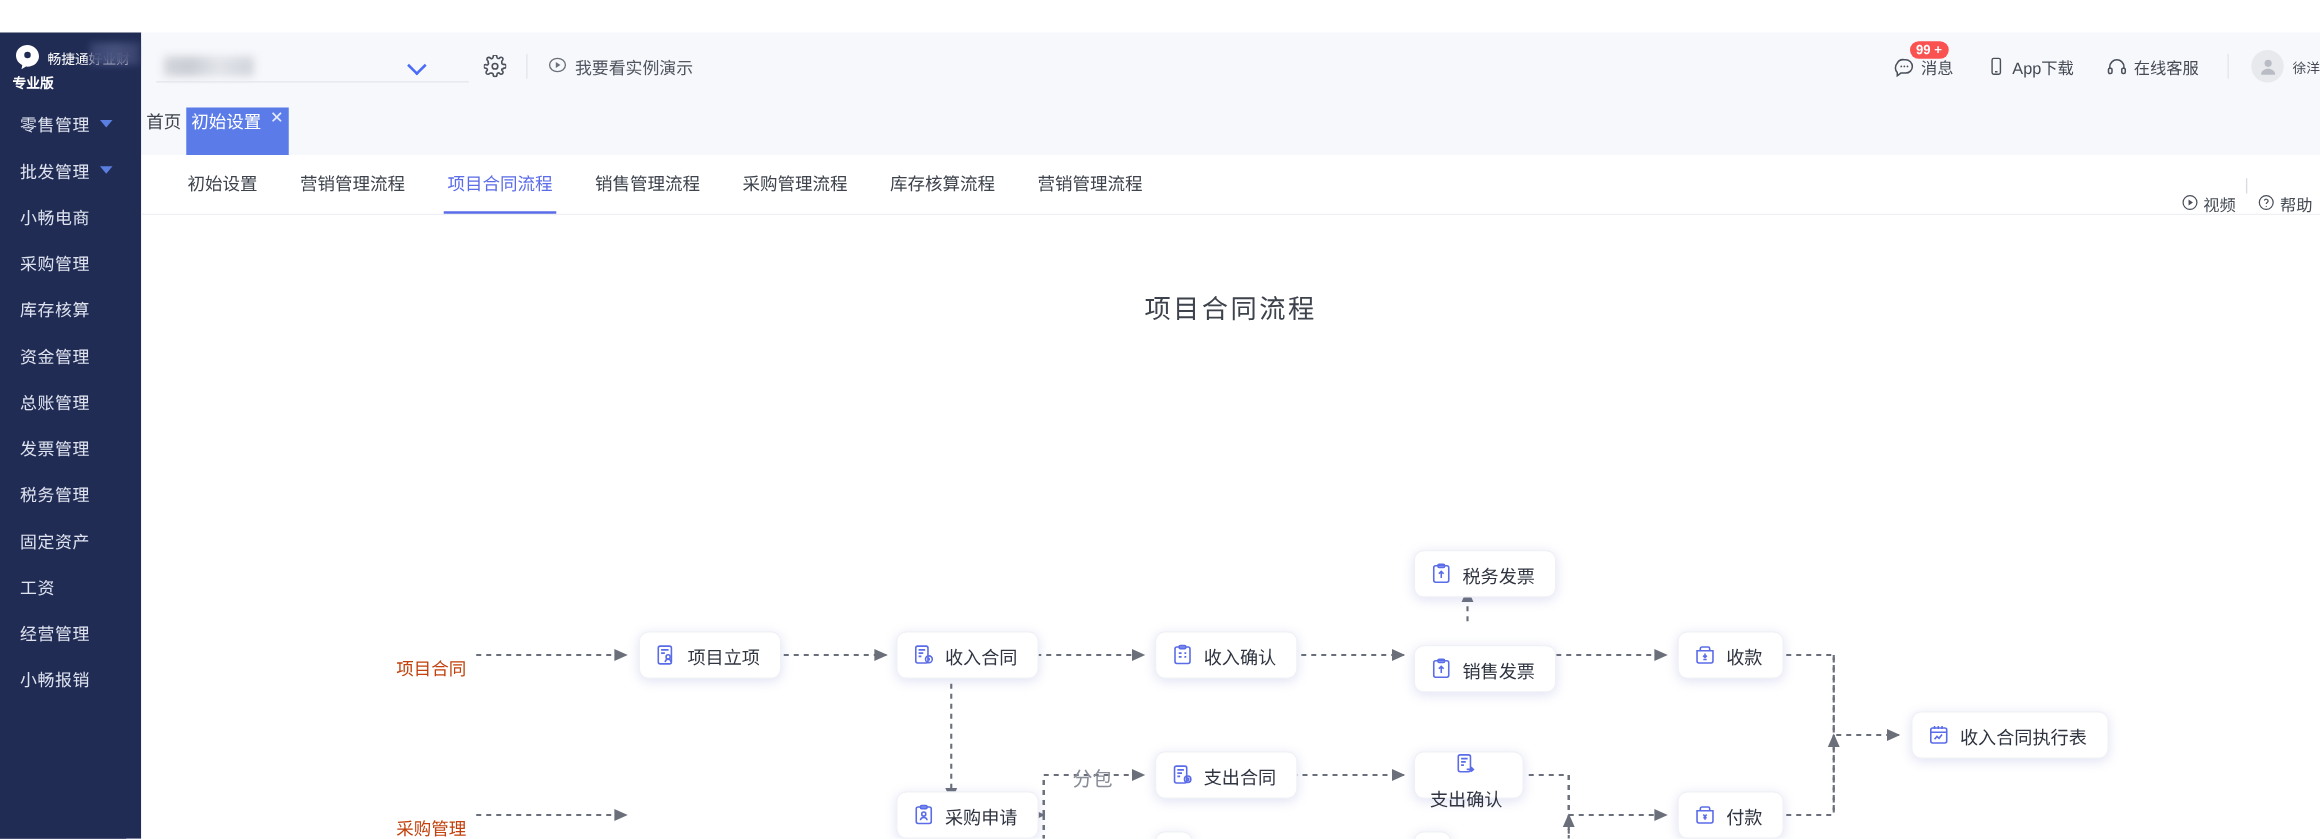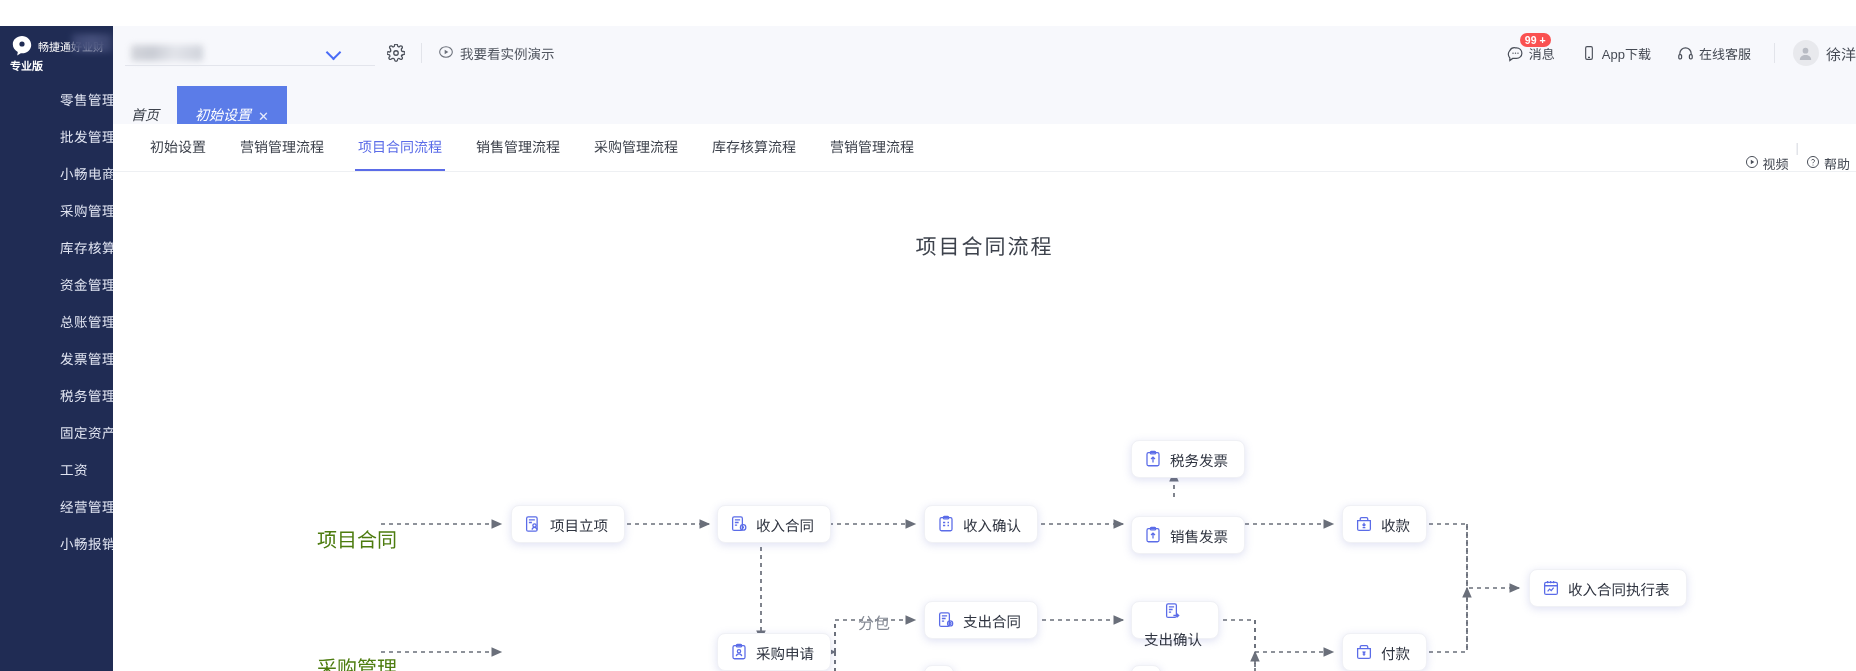--- a/index.html
+++ b/index.html
@@ -33,21 +33,21 @@
   }
   .logo-blur {
     position:absolute; left:72px; top:8px; width:40px; height:18px;
     background:linear-gradient(90deg,#3a4571,#4a5480,#39436d);
     filter: blur(3px); opacity:.95;
   }
 
   
   .sidebar {
     position:absolute; left:0; top:80px; width:101px; bottom:0;
-    background:#202c54; overflow:hidden;margin-left:44px;
+    background:#202c54; overflow:hidden;
   }
   .side-item {
     height:37px; display:flex; align-items:center; padding-left:16px;
     color:#dfe3f0; font-size:13.5px; letter-spacing:.5px; cursor:pointer;
     position:relative; white-space:nowrap;
   }
   .side-caret {
     margin-left:8px; width:0; height:0;
     border-left:5px solid transparent; border-right:5px solid transparent;
     border-top:6px solid #5b7fe0;
@@ -91,30 +91,30 @@
   .badge {
     position:absolute; left:26px; top:-11px;
     background:#fa5151; color:#fff; font-size:10.5px; font-weight:bold;
     border-radius:9px; padding:1px 5px 1px 5px; line-height:12px; white-space:nowrap;
   }
   .avatar-wrap { display:flex; align-items:center; gap:7px; padding-left:14px; }
   .avatar {
     width:26px; height:26px; border-radius:50%; background:#e8e9ed;
     display:flex; align-items:center; justify-content:center;
   }
-  .uname { color:#454a54; font-size:15px; white-space:nowrap; }
+  .uname { color:#454a54; font-size:11px; white-space:nowrap; }
 
   
   .tabstrip {
     position:absolute; left:113px; top:80px; right:0; height:44px;
     background:#f7f8fc; display:flex; align-items:flex-end;
   }
   .btab {
-    height:38px; display:flex; align-items:flex-end; gap:7px;
-    padding:0 18px; font-size:14px; color:#3d424c; cursor:pointer;font-style:italic;
+    height:38px; display:flex; align-items:flex-start; gap:7px;
+    padding:0 4px; font-size:14px; color:#3d424c; cursor:pointer;
   }
   .btab.active { background:#5b7ce8; color:#fff; }
   .btab .x { font-size:13px; opacity:.85; }
 
   
   .content {
     position:absolute; left:113px; top:124px; right:0; bottom:0;
     background:#ffffff; overflow:hidden;
   }
   .subnav {
@@ -147,21 +147,21 @@
 
   .node {
     position:absolute; display:flex; align-items:center; gap:8px;
     height:38px; padding:0 16px 0 12px; background:#fff;
     border-radius:8px; border:1px solid #f0f1f5;
     box-shadow:0 2px 9px rgba(110,120,200,.22);
     font-size:14.5px; color:#2f3440; white-space:nowrap; cursor:pointer;
   }
   .node .ic { width:18px; height:18px; flex:none; }
   .rowlabel {
-    position:absolute; font-size:20px; color:#4d7c0f; white-space:nowrap;
+    position:absolute; font-size:14px; color:#c2410c; white-space:nowrap;
   }
   .edgelabel {
     position:absolute; font-size:16px; color:#878c96; white-space:nowrap;
   }
 </style>
 </head>
 <body>
 
 <div class="app">
 

